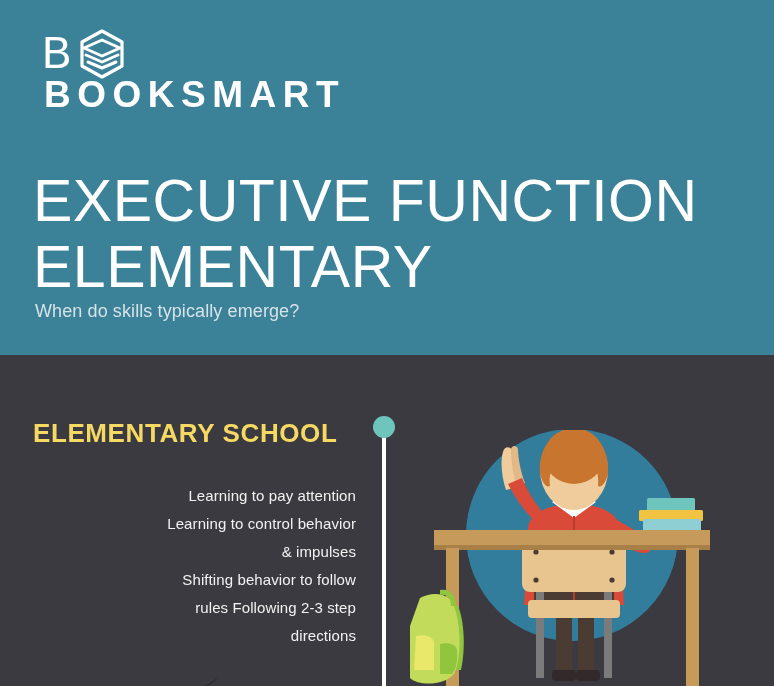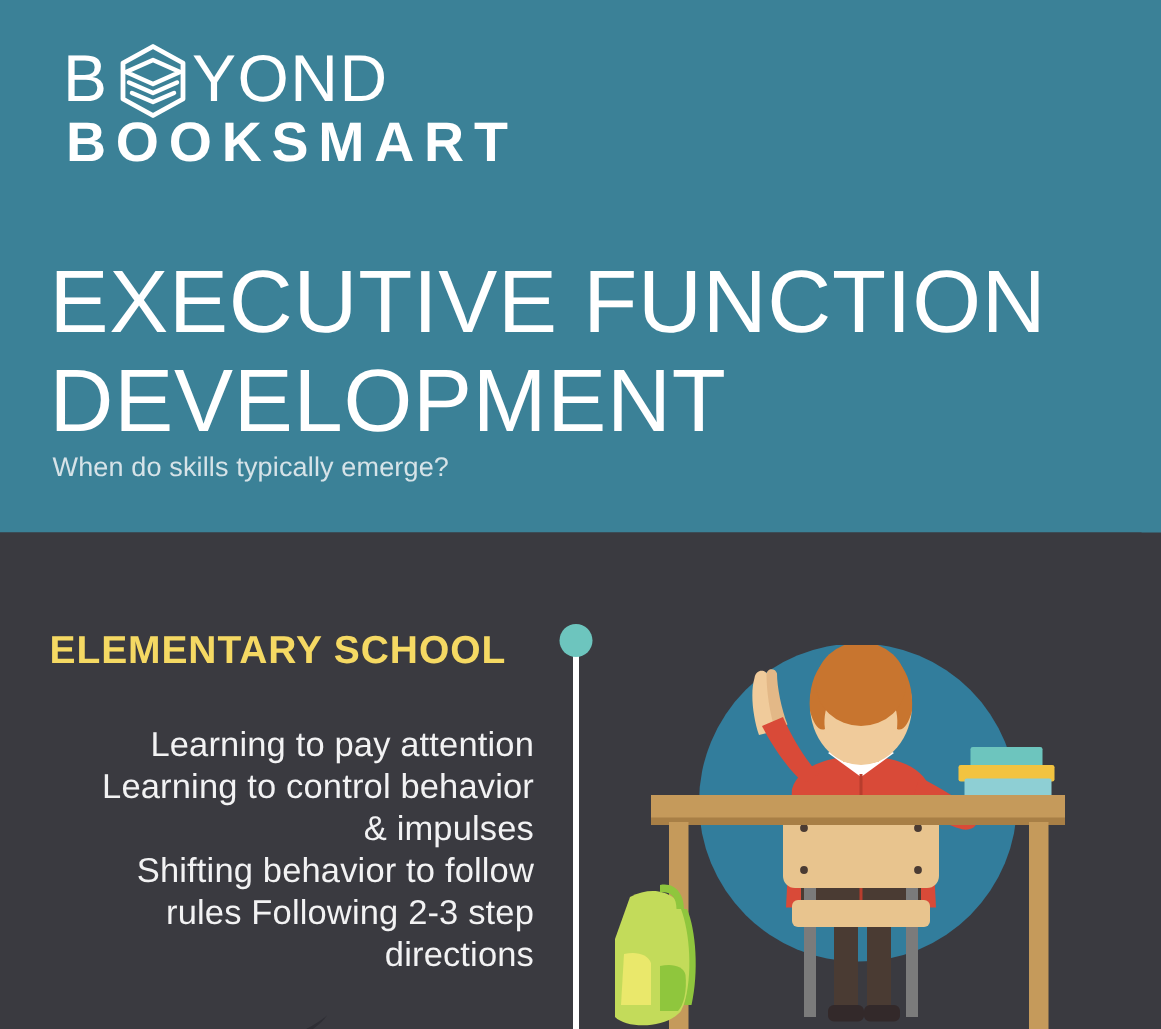--- a/index.html
+++ b/index.html
@@ -158,21 +158,21 @@
   .skills-label {
     color: #a9abb2;
     font-size: 23px;
     line-height: 29px;
     font-weight: 400;
     letter-spacing: 0.4px;
     margin-bottom: 1px;
   }
   .skills-body {
     color: #f2f2f3;
-    font-size: 23px;
+    font-size: 15px;
     line-height: 28px;
     font-weight: 400;
     letter-spacing: 0.1px;
     white-space: pre-line;
   }
 
   .corner-swoosh {
     position: absolute;
     left: 140px;
     top: 300px;
@@ -200,27 +200,26 @@
       <div class="logo-mark-row">
         <span class="logo-word-b">B</span>
 
         <svg class="logo-hex" viewBox="0 0 52 52">
           <polygon points="26,3 46,14 46,38 26,49 6,38 6,14" fill="none" stroke="#ffffff" stroke-width="3.2" stroke-linejoin="round"></polygon>
           <polygon points="26,12 44,20 26,28 8,20" fill="none" stroke="#ffffff" stroke-width="3" stroke-linejoin="round"></polygon>
           <polyline points="10,27 26,34 42,27" fill="none" stroke="#ffffff" stroke-width="3" stroke-linecap="round" stroke-linejoin="round"></polyline>
           <polyline points="12,34 26,40 40,34" fill="none" stroke="#ffffff" stroke-width="3" stroke-linecap="round" stroke-linejoin="round"></polyline>
         </svg>
 
-        <span class="logo-word-yond">YOND</span>
       </div>
       <div class="logo-booksmart">BOOKSMART</div>
     </div>
 
     <h1 class="page-title">EXECUTIVE  FUNCTION
-DEVELOPMENT</h1>
+ELEMENTARY</h1>
     <div class="page-subtitle">When do skills typically emerge?</div>
   </div>
 
   <div class="body-section">
 
     <div class="section-heading">ELEMENTARY SCHOOL</div>
 
     <div class="timeline-line"></div>
     <div class="timeline-dot"></div>
 

